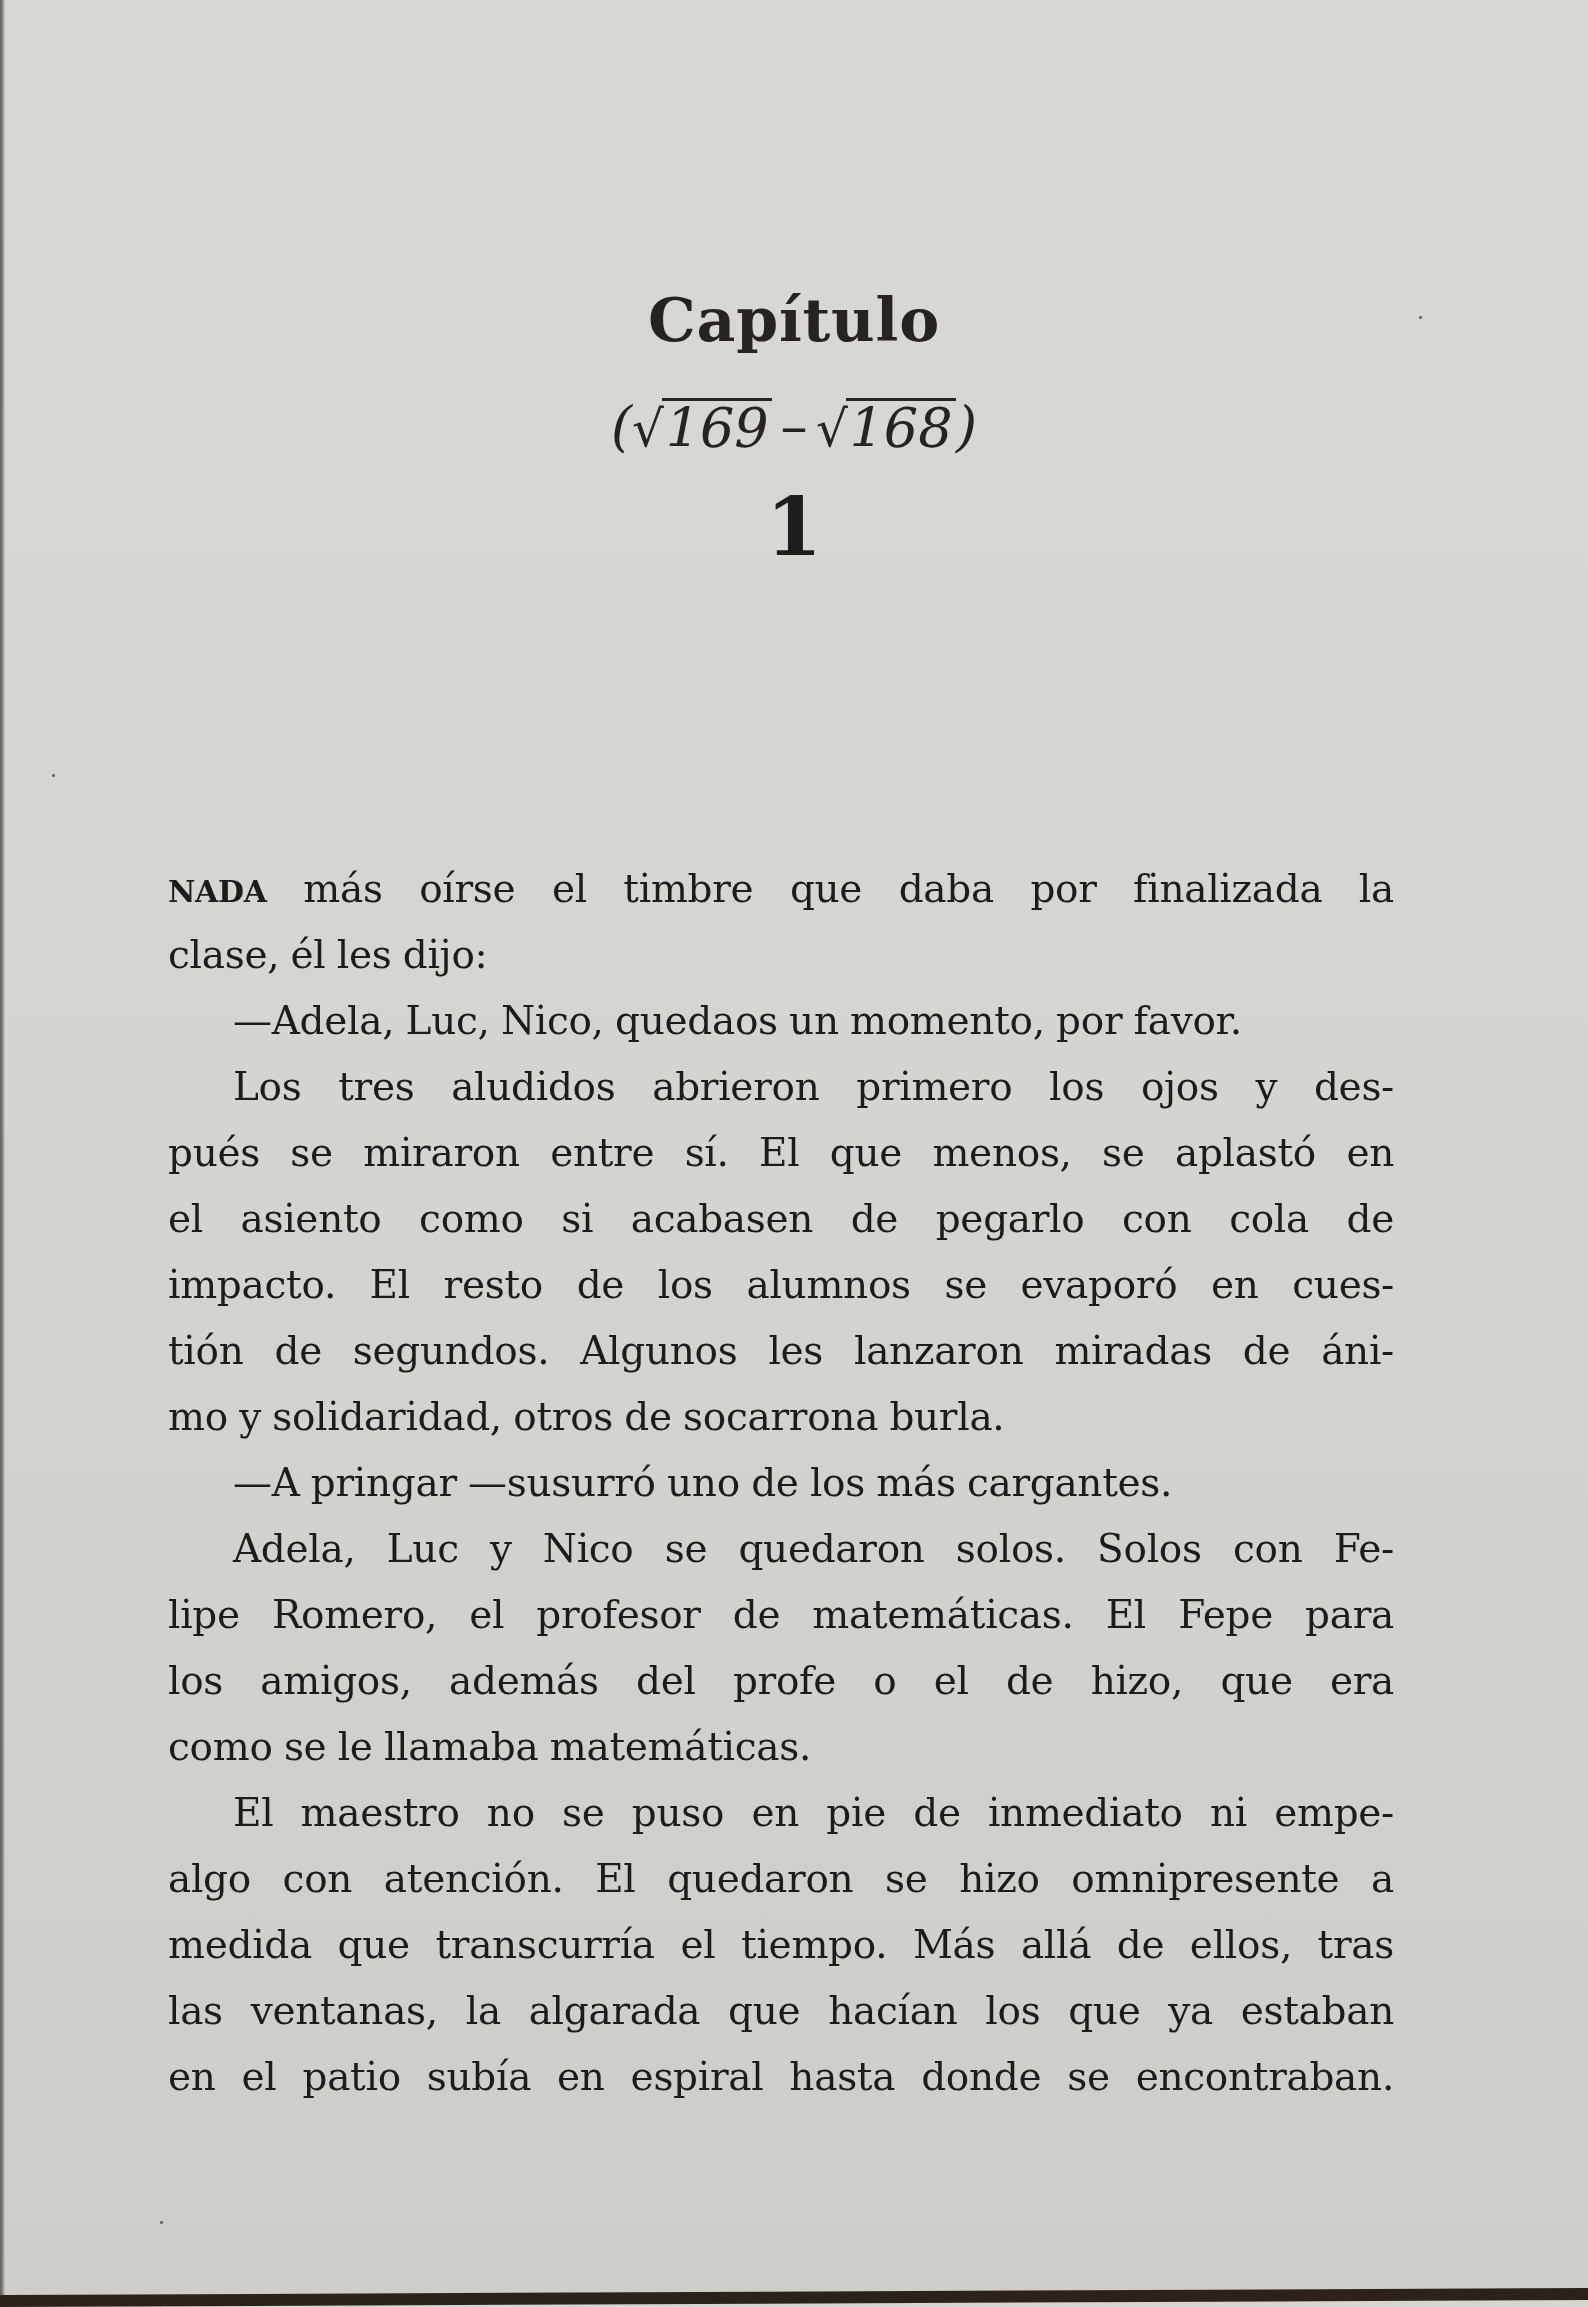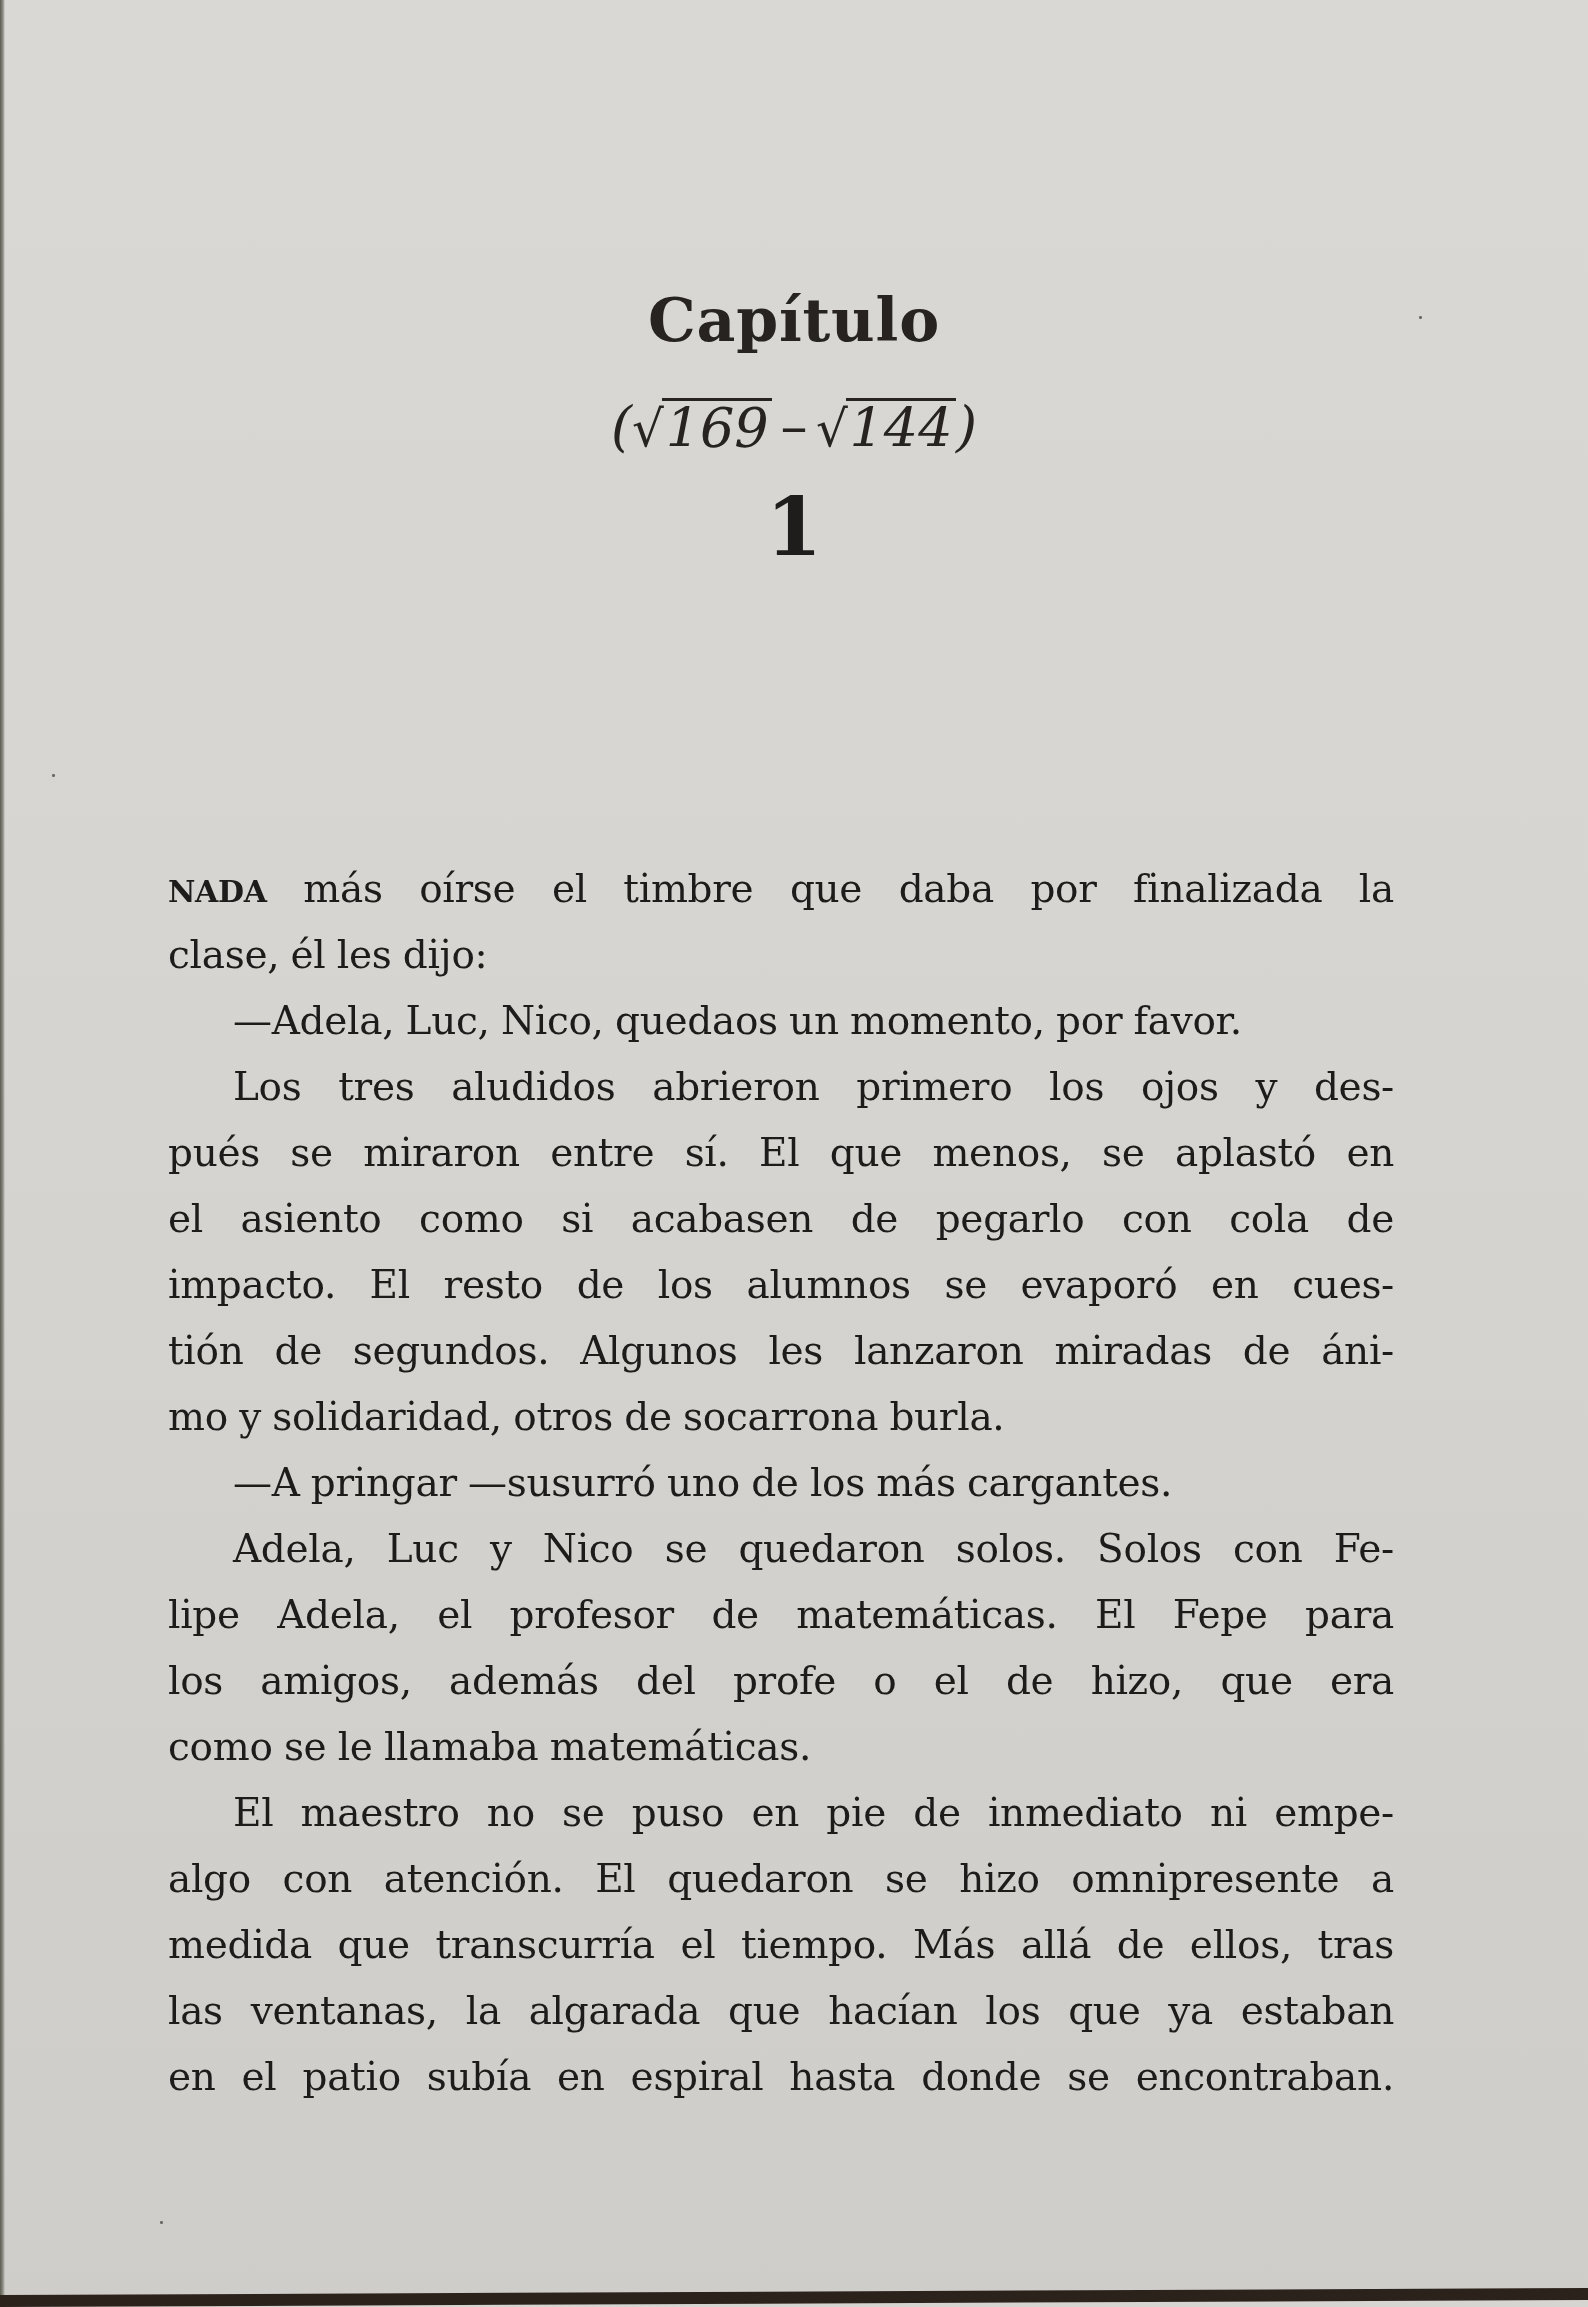--- a/index.html
+++ b/index.html
@@ -177,40 +177,40 @@
 
   <div class="chapter-heading chapter-formula">
     <span class="formula-paren">(</span>
     <span class="radical">
       <span class="radical-sign">√</span>
       <span class="radicand">169</span>
     </span>
     <span class="minus">–</span>
     <span class="radical">
       <span class="radical-sign">√</span>
-      <span class="radicand">144</span>
+      <span class="radicand">168</span>
     </span>
     <span class="formula-paren">)</span>
   </div>
 
   <div class="chapter-heading chapter-number">1</div>
 
   <div class="body-text">
     <span class="line"><span class="dropcap-word">NADA</span><span> más oírse el timbre que daba por finalizada la</span></span>
     <span class="line last">clase, él les dijo:</span>
     <span class="line indent last">—Adela, Luc, Nico, quedaos un momento, por favor.</span>
     <span class="line indent">Los tres aludidos abrieron primero los ojos y des-</span>
     <span class="line">pués se miraron entre sí. El que menos, se aplastó en</span>
     <span class="line">el asiento como si acabasen de pegarlo con cola de</span>
     <span class="line">impacto. El resto de los alumnos se evaporó en cues-</span>
     <span class="line">tión de segundos. Algunos les lanzaron miradas de áni-</span>
     <span class="line last">mo y solidaridad, otros de socarrona burla.</span>
     <span class="line indent last">—A pringar —susurró uno de los más cargantes.</span>
     <span class="line indent">Adela, Luc y Nico se quedaron solos. Solos con Fe-</span>
-    <span class="line">lipe Adela, el profesor de matemáticas. El Fepe para</span>
+    <span class="line">lipe Romero, el profesor de matemáticas. El Fepe para</span>
     <span class="line">los amigos, además del profe o el de hizo, que era</span>
     <span class="line last">como se le llamaba matemáticas.</span>
     <span class="line indent">El maestro no se puso en pie de inmediato ni empe-</span>
     <span class="line">algo con atención. El quedaron se hizo omnipresente a</span>
     <span class="line">medida que transcurría el tiempo. Más allá de ellos, tras</span>
     <span class="line">las ventanas, la algarada que hacían los que ya estaban</span>
     <span class="line">en el patio subía en espiral hasta donde se encontraban.</span>
   </div>
 
   <div class="speck" style="left:52px;top:774px;"></div>

